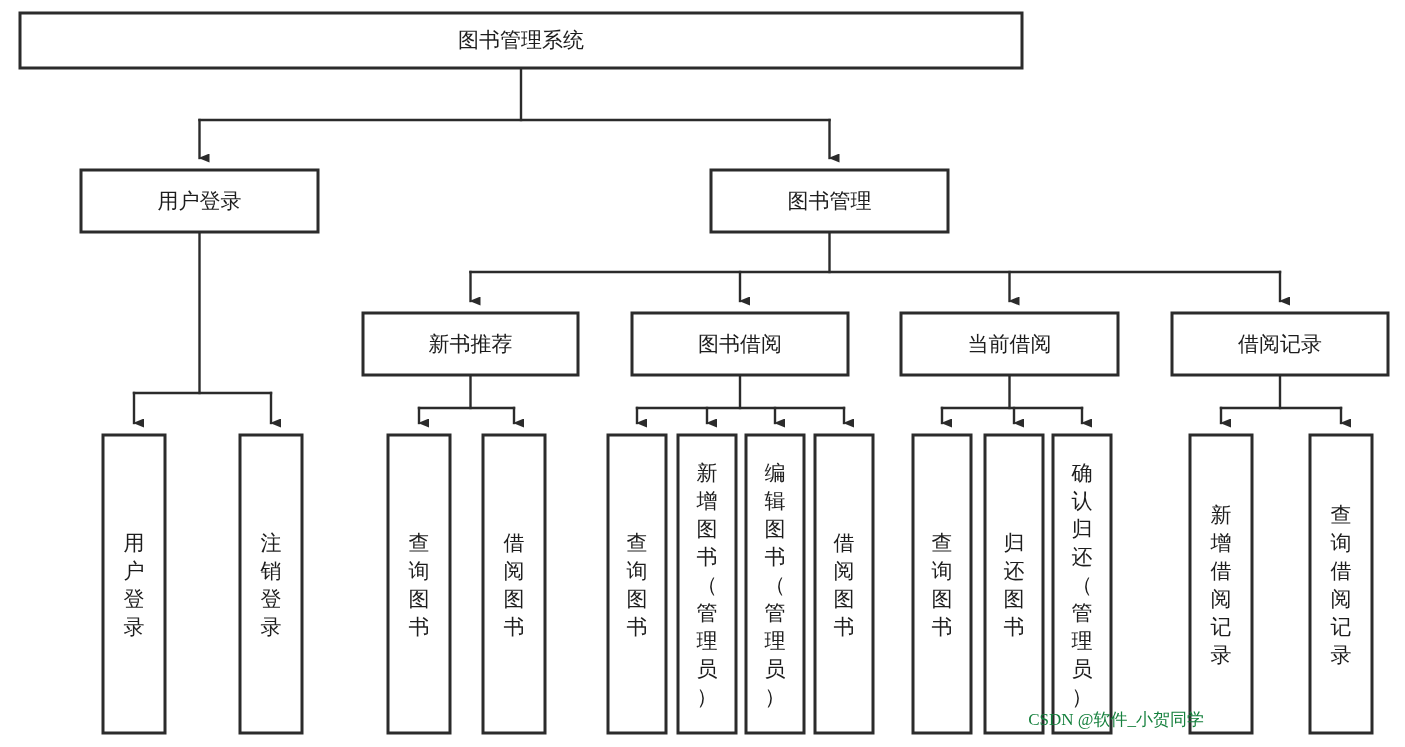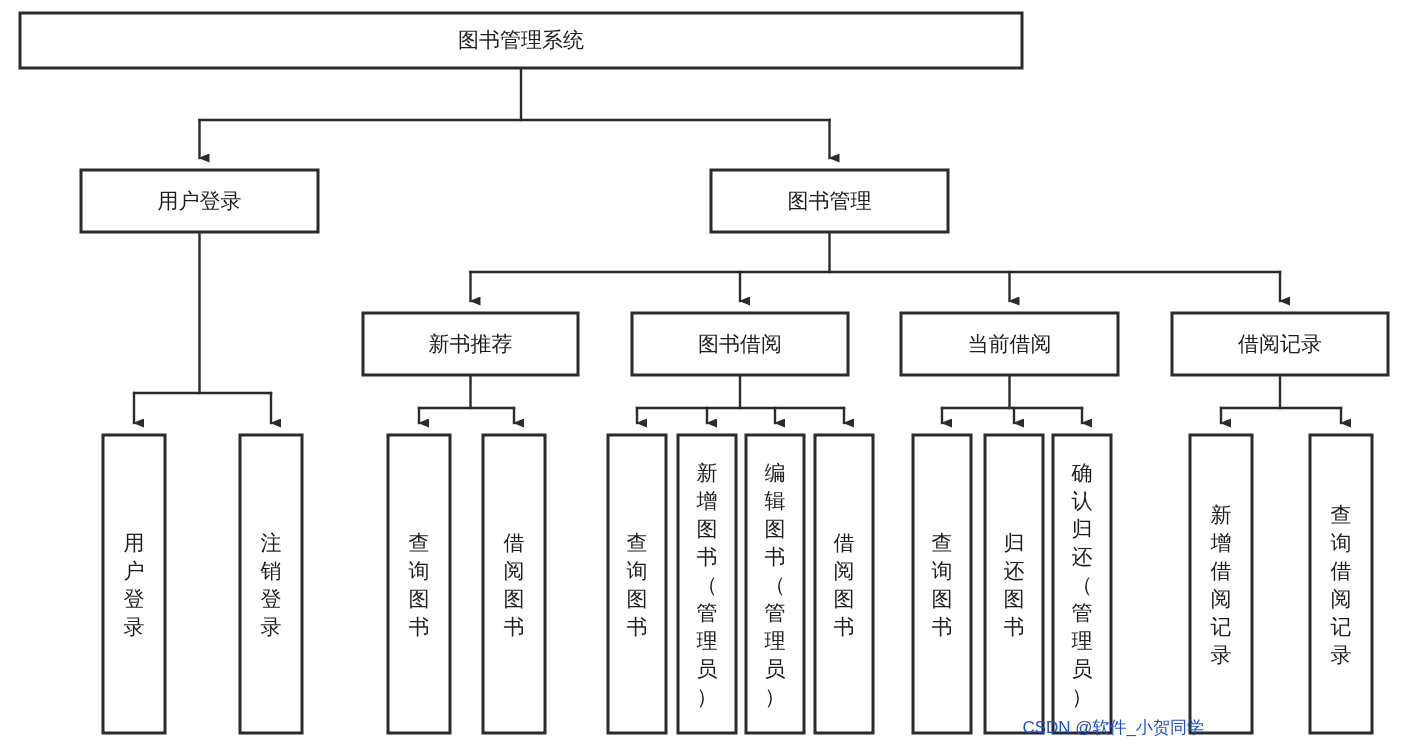--- a/index.html
+++ b/index.html
@@ -6,22 +6,22 @@
   body{width:1405px;height:747px;overflow:hidden;
        font-family:"Liberation Sans","DejaVu Sans",sans-serif;}
   #diagram-root{position:relative;width:1212px;height:747px;background:#fff;}
   svg#tree-canvas{position:absolute;left:0;top:0;width:1405px;height:747px;}
   .node-rect{fill:#ffffff;stroke:#2b2b2b;stroke-width:3;}
   .conn{stroke:#2b2b2b;stroke-width:2.4;fill:none;stroke-linecap:square;}
   .node-label-h{font-family:"Liberation Sans","DejaVu Sans",sans-serif;
       font-size:21px;fill:#1d1d1d;text-anchor:middle;dominant-baseline:middle;}
   .node-label-v{font-family:"Liberation Sans","DejaVu Sans",sans-serif;
       font-size:21px;fill:#1d1d1d;text-anchor:middle;}
-  .watermark{position:absolute;right:8px;bottom:8px;font-size:17px;color:#1d4ed8;
-      font-family:Liberation Sans, sans-serif;white-space:nowrap;}
+  .watermark{position:absolute;right:8px;bottom:16px;font-size:17px;color:#15803d;
+      font-family:Liberation Serif, serif;white-space:nowrap;}
 </style>
 </head>
 <body>
 
 <div id="diagram-root">
 
   <svg id="tree-canvas" viewBox="0 0 1405 747">
     <defs>
       <marker id="arrowhead" markerWidth="9" markerHeight="11" refX="4.5" refY="10" orient="auto" markerUnits="userSpaceOnUse">
         <polygon points="0,0 9,0 4.5,11" fill="#2b2b2b"></polygon>

